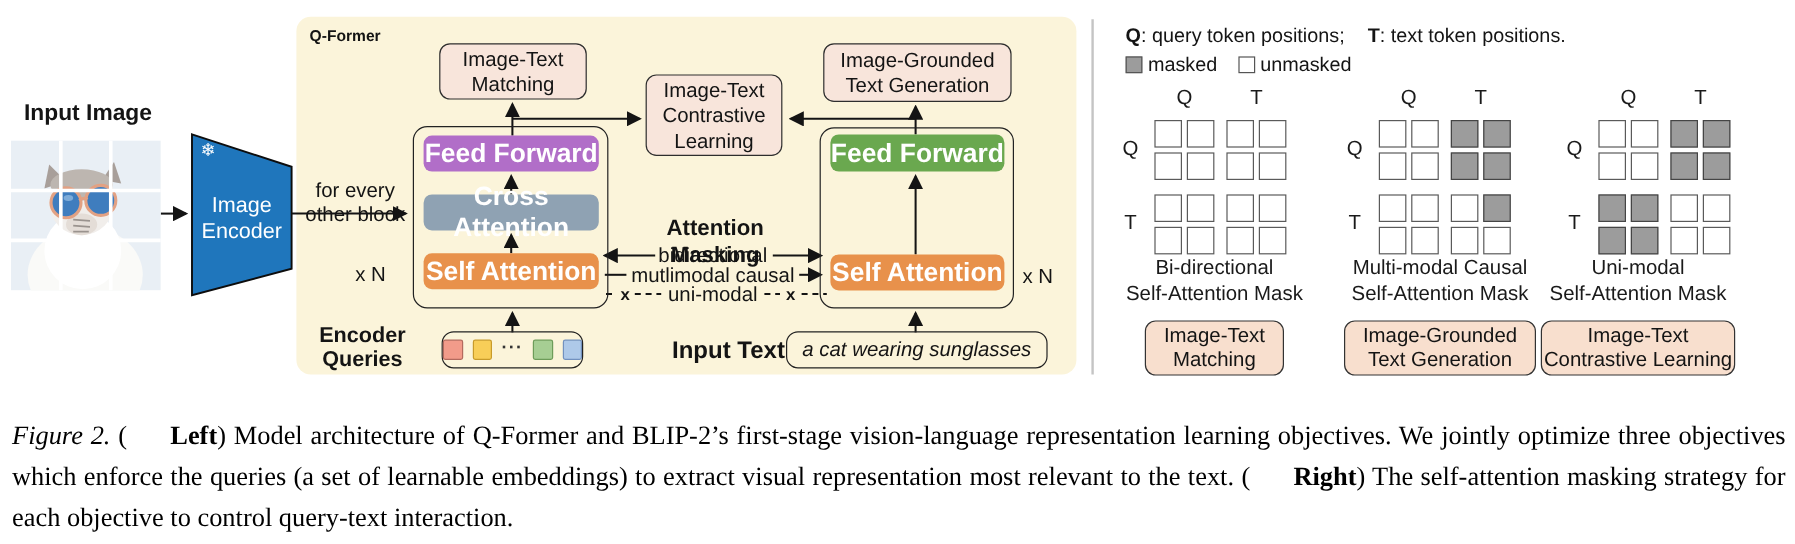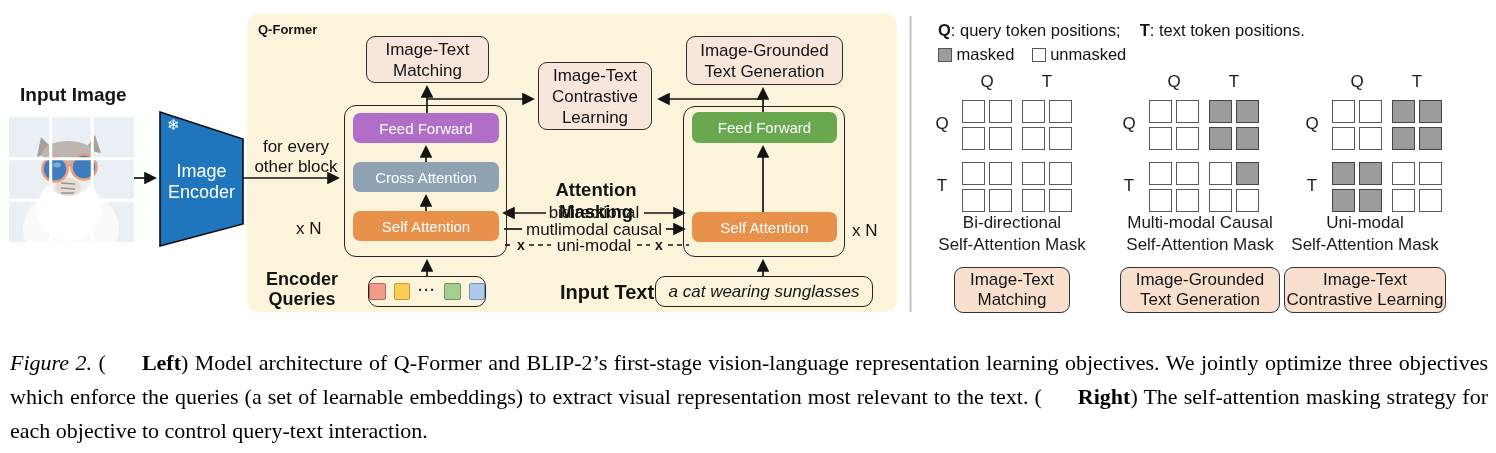--- a/index.html
+++ b/index.html
@@ -6,21 +6,21 @@
   #fig{position:relative;width:1496px;height:453px;background:#ffffff;
        font-family:"Liberation Sans",sans-serif;color:#141414;overflow:hidden;}
   .abs{position:absolute;}
   svg{display:block;}
   
   .box{position:absolute;display:flex;align-items:center;justify-content:center;
        text-align:center;box-sizing:border-box;}
   .pinkbox{background:#F8E5DB;border:1.6px solid #2e2e2e;border-radius:9px;
            font-size:17px;line-height:21px;}
   .outerblk{border:1.6px solid #222;border-radius:12px;background:transparent;}
-  .blk{border-radius:7px;color:#fff;font-size:15px;}
+  .blk{border-radius:7px;color:#fff;font-size:22px;font-weight:bold;}
   .whitebox{border:1.6px solid #222;border-radius:10px;background:transparent;}
   .lbl{position:absolute;}
   .bold{font-weight:bold;}
   .qsq{display:inline-block;width:17px;height:17px;border:1.5px solid #999;
        border-radius:2px;box-sizing:border-box;}
   .qdots{font-size:15px;font-weight:bold;color:#333;letter-spacing:1px;
          display:inline-block;transform:translateY(-2px);}
   
   .mask-grid{position:absolute;width:110px;height:112px;}
   .mcell{position:absolute;width:23px;height:23px;background:#ffffff;
@@ -112,21 +112,21 @@
     </g>
   </svg>
 
   <div class="lbl" style="left:167px;top:116px;color:#fff;font-size:15px;">❄</div>
   <div class="abs" style="left:160px;top:152px;width:83px;height:60px;display:flex;flex-direction:column;
               align-items:center;justify-content:center;color:#fff;font-size:18px;line-height:21px;">
     <span>Image</span>
     <span>Encoder</span>
   </div>
 
-  <div class="lbl" style="left:248px;top:137px;width:96px;text-align:center;font-size:17px;line-height:20px;">for every other block</div>
+  <div class="lbl" style="left:248px;top:149px;width:96px;text-align:center;font-size:17px;line-height:20px;">for every other block</div>
 
   <div class="lbl bold" style="left:258px;top:22px;font-size:13px;">Q-Former</div>
 
   <div class="box pinkbox" style="left: 366px; top: 36px; width: 123px; height: 47px; background: rgb(248, 229, 219);">Image-Text Matching</div>
   <div class="box pinkbox" style="left: 538px; top: 62px; width: 114px; height: 68px; background: rgb(248, 229, 219);">Image-Text Contrastive Learning</div>
   <div class="box pinkbox" style="left: 686px; top: 36px; width: 157px; height: 49px; background: rgb(248, 229, 219);">Image-Grounded Text Generation</div>
 
   <div class="box outerblk" style="left:344px;top:105px;width:163px;height:152px;"></div>
   <div class="box blk" style="left: 353px; top: 113px; width: 146px; height: 30px; background: rgb(177, 110, 200);">Feed Forward</div>
   <div class="box blk" style="left: 353px; top: 162px; width: 146px; height: 30px; background: rgb(143, 162, 179);">Cross Attention</div>

